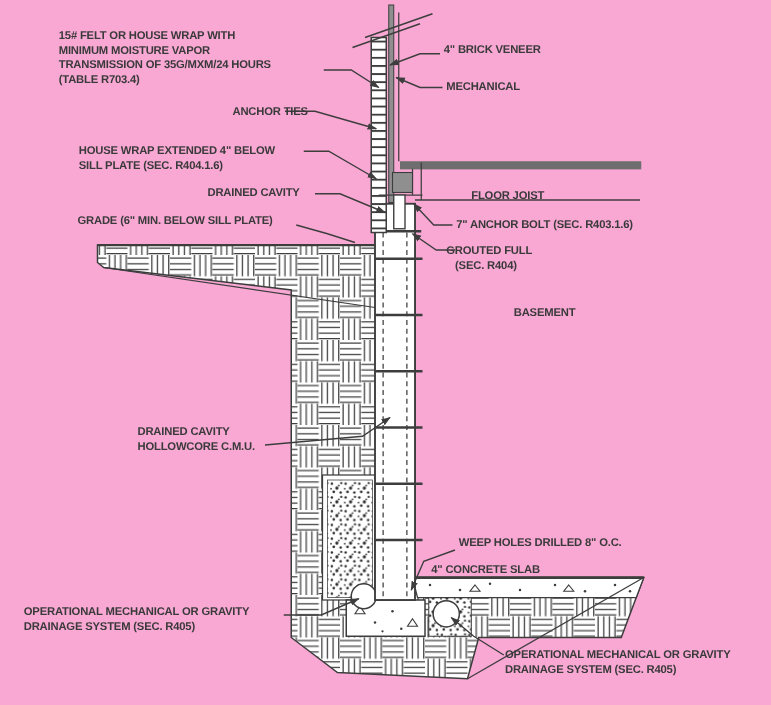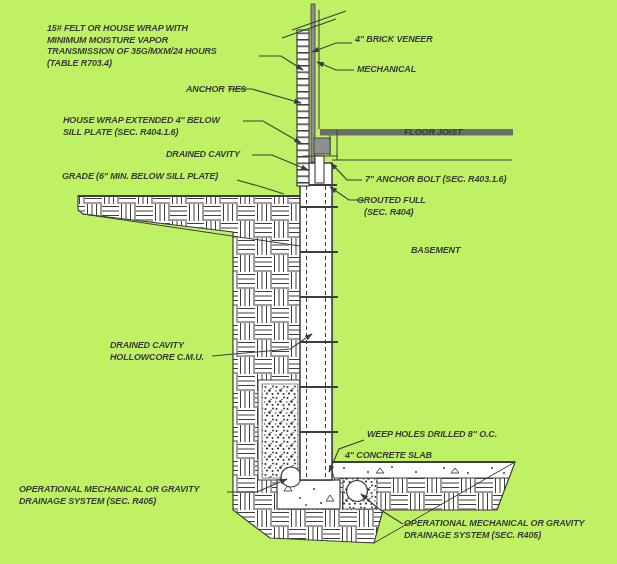--- a/index.html
+++ b/index.html
@@ -1,22 +1,21 @@
 <!DOCTYPE html>
 <html><head>
 <meta charset="utf-8">
 <style>
   html,body{margin:0;padding:0;background:#ffffff;}
   .canvas{
     position:relative;
     width:617px;height:564px;
-    background:#bef264;
+    background:#f9a8d4;
     font-family:"Liberation Sans",sans-serif;
     overflow:hidden;
-    font-style:italic;
   }
   svg{position:absolute;left:0;top:0;}
   .lbl{
     position:absolute;
     font-size:9px;
     font-weight:bold;
     line-height:11.5px;
     letter-spacing:-0.15px;
     color:#3a3a3a;
     white-space:pre-line;
@@ -181,21 +180,21 @@
 MINIMUM MOISTURE VAPOR
 TRANSMISSION OF 35G/MXM/24 HOURS
 (TABLE R703.4)</div>
 <div class="lbl" style="left:355px;top:34px;">4" BRICK VENEER</div>
 <div class="lbl" style="left:357px;top:64px;">MECHANICAL</div>
 <div class="lbl" style="left:186px;top:84px;">ANCHOR TIES</div>
 <div class="lbl" style="left:63px;top:115px;">HOUSE WRAP EXTENDED 4" BELOW
 SILL PLATE  (SEC. R404.1.6)</div>
 <div class="lbl" style="left:166px;top:149px;">DRAINED CAVITY</div>
 <div class="lbl" style="left:62px;top:171px;">GRADE (6" MIN. BELOW SILL PLATE)</div>
-<div class="lbl" style="left:377px;top:127px;margin-left:27px;">FLOOR JOIST</div>
+<div class="lbl" style="left:377px;top:151px;">FLOOR JOIST</div>
 <div class="lbl" style="left:365px;top:174px;">7" ANCHOR BOLT (SEC. R403.1.6)</div>
 <div class="lbl" style="left:357px;top:195px;">GROUTED FULL
 &nbsp;&nbsp;&nbsp;(SEC. R404)</div>
 <div class="lbl" style="left:411px;top:245px;">BASEMENT</div>
 <div class="lbl" style="left:110px;top:340px;">DRAINED CAVITY
 HOLLOWCORE C.M.U.</div>
 <div class="lbl" style="left:367px;top:429px;">WEEP HOLES DRILLED 8" O.C.</div>
 <div class="lbl" style="left:345px;top:450px;">4" CONCRETE SLAB</div>
 <div class="lbl" style="left:19px;top:484px;">OPERATIONAL MECHANICAL OR GRAVITY
 DRAINAGE SYSTEM (SEC. R405)</div>

